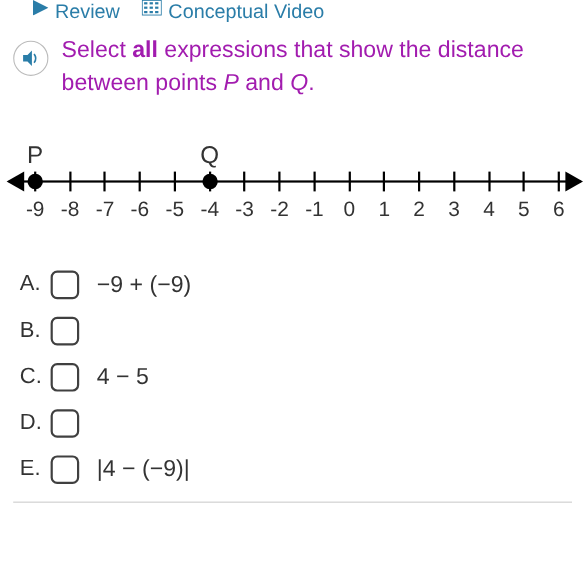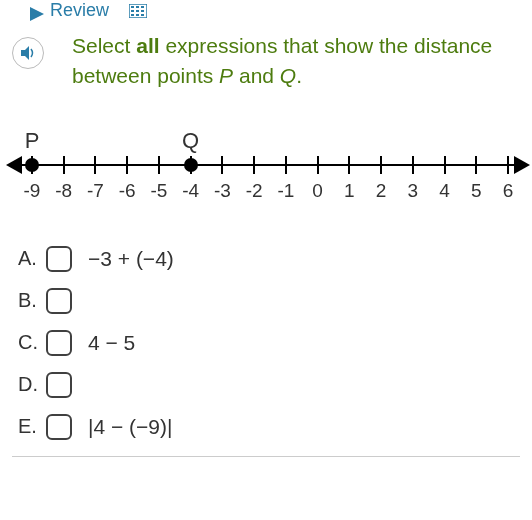--- a/index.html
+++ b/index.html
@@ -15,21 +15,21 @@
       display: flex;
       gap: 20px;
       padding: 0 8px 4px 30px;
       align-items: center;
     }
     .top-link {
       color: #2a7da8;
       font-size: 18px;
       cursor: pointer;
       display: flex;
-      align-items: flex-end;
+      align-items: flex-start;
       gap: 6px;
     }
     .question-row {
       display: flex;
       align-items: flex-start;
       padding: 6px 12px 0 12px;
     }
     .audio-btn {
       width: 32px;
       height: 32px;
@@ -38,23 +38,22 @@
       display: flex;
       align-items: center;
       justify-content: center;
       margin-right: 12px;
       margin-top: 6px;
       cursor: pointer;
       flex-shrink: 0;
     }
     .question-text {
       font-size: 21px;
-      color: #4d7c0f;
+      color: #a21caf;
       line-height: 1.45;
-      margin-left: 16px;
     }
     .question-text strong { font-weight: bold; }
     .question-text em { font-style: italic; }
 
     .numberline-wrap {
       position: relative;
       margin: 36px 0 30px 8px;
       width: 520px;
       height: 80px;
     }
@@ -154,20 +153,21 @@
         <rect x="2" y="2" width="3" height="2" fill="#2a7da8"></rect>
         <rect x="7" y="2" width="3" height="2" fill="#2a7da8"></rect>
         <rect x="12" y="2" width="3" height="2" fill="#2a7da8"></rect>
         <rect x="2" y="6" width="3" height="2" fill="#2a7da8"></rect>
         <rect x="7" y="6" width="3" height="2" fill="#2a7da8"></rect>
         <rect x="12" y="6" width="3" height="2" fill="#2a7da8"></rect>
         <rect x="2" y="10" width="3" height="2" fill="#2a7da8"></rect>
         <rect x="7" y="10" width="3" height="2" fill="#2a7da8"></rect>
         <rect x="12" y="10" width="3" height="2" fill="#2a7da8"></rect>
       </svg>
+    <span>Conceptual Video</span>
   </div>
 </div>
 
 <div class="question-row">
   <div class="audio-btn">
     <svg width="16" height="16" viewBox="0 0 16 16">
         <polygon points="1,5 5,5 9,1 9,15 5,11 1,11" fill="#2a7da8"></polygon>
         <path d="M11 4 Q14 8 11 12" stroke="#2a7da8" stroke-width="1.5" fill="none"></path>
       </svg>
   </div>
@@ -217,21 +217,21 @@
   <div class="nl-point-label" id="pl-p" style="left: 24px;">P</div>
   <div class="nl-point-label" id="pl-q" style="left: 182.667px;">Q</div>
   <div class="nl-point" id="pt-p" style="left: 24px;"></div>
   <div class="nl-point" id="pt-q" style="left: 182.667px;"></div>
 </div>
 
 <div class="choices" id="choices">
     <div class="choice">
       <div class="choice-letter">A.</div>
       <div class="choice-box"></div>
-      <div class="choice-text">−3 + (−4)</div>
+      <div class="choice-text">−9 + (−9)</div>
     </div>
     <div class="choice">
       <div class="choice-letter">B.</div>
       <div class="choice-box"></div>
     </div>
     <div class="choice">
       <div class="choice-letter">C.</div>
       <div class="choice-box"></div>
       <div class="choice-text">4 − 5</div>
     </div>

